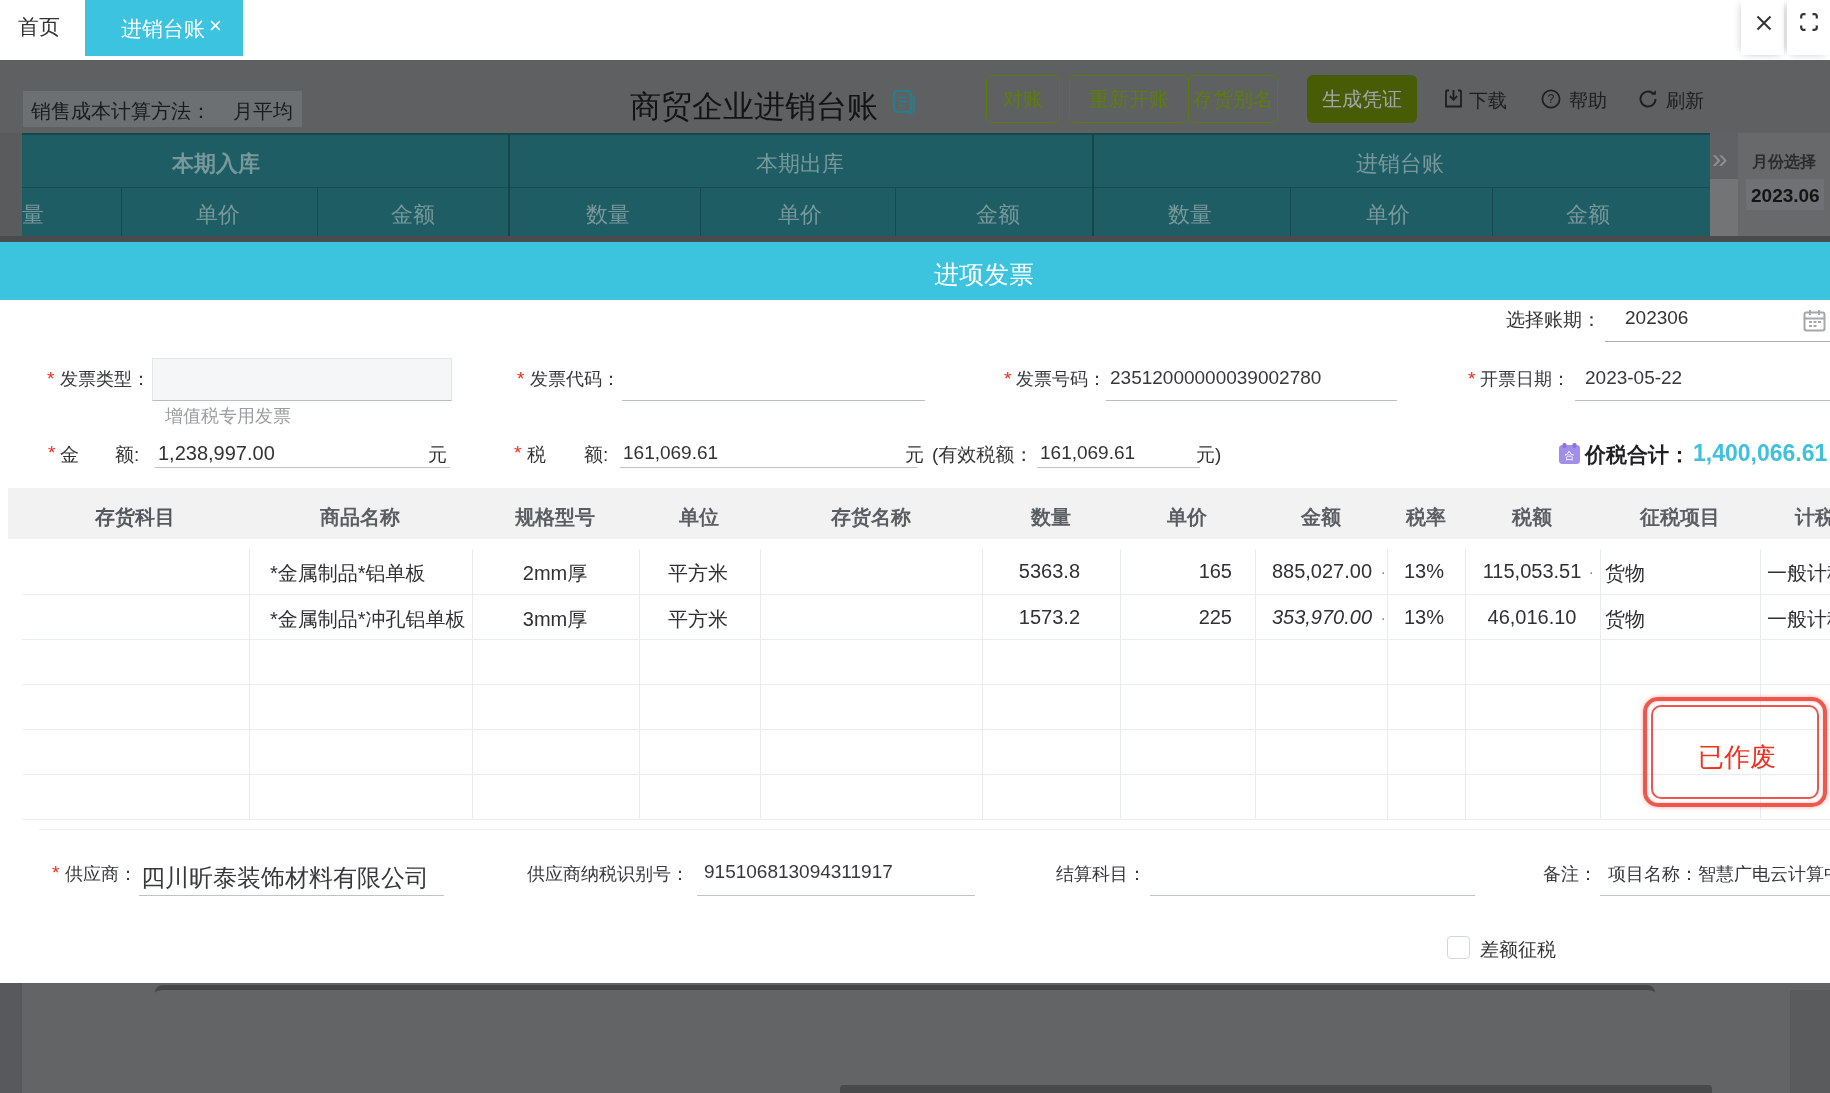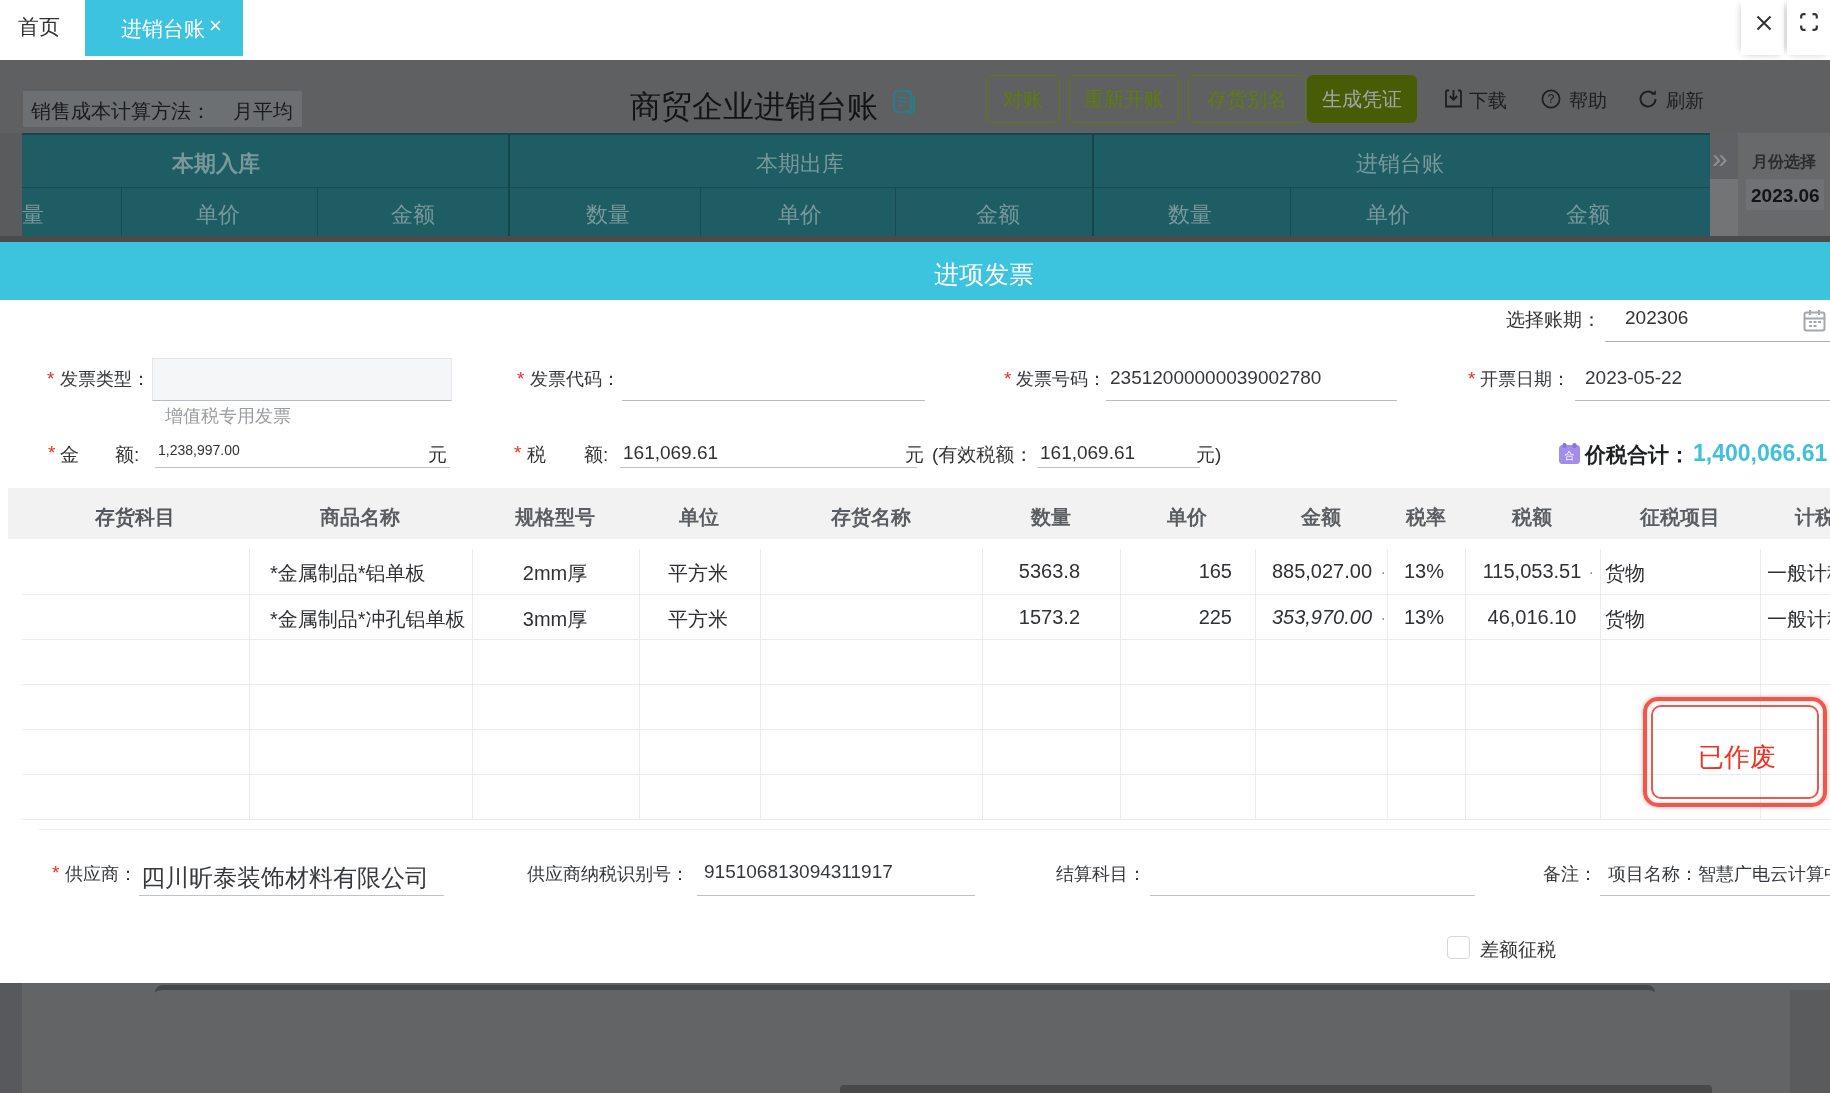--- a/index.html
+++ b/index.html
@@ -31,22 +31,22 @@
 <div class="ab" style="left:31px;top:98px;font-size:20px;color:#1a1b1c;">销售成本计算方法：</div>
 <div class="ab" style="left:233px;top:98px;font-size:20px;color:#1a1b1c;">月平均</div>
 <div class="ab" style="left:630px;top:86px;font-size:31px;color:#131415;">商贸企业进销台账</div>
 <svg class="ab" style="left:891px;top:87px;" width="32" height="32" viewBox="0 0 32 32">
     <path d="M23 9 v13 a4 4 0 0 1 -4 4 h-2" stroke="#2f7a86" stroke-width="2.4" fill="none"></path>
     <rect x="3" y="4" width="17" height="21" rx="3.5" stroke="#2f7a86" stroke-width="2.6" fill="none"></rect>
     <path d="M7.5 10.5h8M7.5 14.5h8M7.5 18.5h5" stroke="#2f7a86" stroke-width="2"></path>
   </svg>
 
 <div class="ab" style="left:986px;top:75px;width:74px;height:48px;border:1.5px solid #5d7a0d;border-radius:6px;box-sizing:border-box;color:#5f7c0e;font-size:20px;display:flex;align-items:center;justify-content:center;">对账</div>
-<div class="ab" style="left:1069px;top:75px;width:110px;height:48px;border:1.5px solid #5d7a0d;border-radius:6px;box-sizing:border-box;color:#5f7c0e;font-size:20px;display:flex;align-items:center;justify-content:center;">重新开账</div>
-<div class="ab" style="left:1188px;top:75px;width:118px;height:48px;border:1.5px solid #5d7a0d;border-radius:6px;box-sizing:border-box;color:#5f7c0e;font-size:20px;display:flex;align-items:center;justify-content:center;">存货别名</div>
+<div class="ab" style="left:1069px;top:75px;width:120px;height:48px;border:1.5px solid #5d7a0d;border-radius:6px;box-sizing:border-box;color:#5f7c0e;font-size:20px;display:flex;align-items:center;justify-content:center;">重新开账</div>
+<div class="ab" style="left:1188px;top:75px;width:90px;height:48px;border:1.5px solid #5d7a0d;border-radius:6px;box-sizing:border-box;color:#5f7c0e;font-size:20px;display:flex;align-items:center;justify-content:center;">存货别名</div>
 <div class="ab" style="left:1307px;top:75px;width:110px;height:48px;background:#475c04;border-radius:6px;box-sizing:border-box;color:#a2a7ac;font-size:20px;display:flex;align-items:center;justify-content:center;">生成凭证</div>
 
 <svg class="ab" style="left:1444px;top:89px;" width="19" height="19" viewBox="0 0 19 19">
     <path d="M2 1.5 h3 M14 1.5 h3 M2 1.5 v16 h15 v-16" stroke="#1d1e1e" stroke-width="1.8" fill="none"></path>
     <path d="M9.5 1v9M5.8 7l3.7 3.8L13.2 7" stroke="#1d1e1e" stroke-width="1.8" fill="none"></path>
   </svg>
 <div class="ab" style="left:1469px;top:88px;font-size:19px;color:#1d1e1e;">下载</div>
 <svg class="ab" style="left:1541px;top:89px;" width="20" height="20" viewBox="0 0 20 20">
     <circle cx="10" cy="10" r="8.6" stroke="#1d1e1e" stroke-width="1.7" fill="none"></circle>
     <text x="10" y="14.2" font-size="12.5" text-anchor="middle" fill="#1d1e1e">?</text>
@@ -128,21 +128,21 @@
 <div class="ab" style="left:1106px;top:400px;width:291px;height:1px;background:#b9bdc3;"></div>
 
 <div class="ab red" style="left:1468px;top:368px;font-size:19px;">*</div>
 <div class="ab" style="left:1480px;top:367px;font-size:18px;color:#36383b;">开票日期：</div>
 <div class="ab" style="left:1585px;top:367px;font-size:19px;color:#36383b;">2023-05-22</div>
 <div class="ab" style="left:1575px;top:400px;width:255px;height:1px;background:#b9bdc3;"></div>
 
 <div class="ab red" style="left:48px;top:442px;font-size:19px;">*</div>
 <div class="ab" style="left:60px;top:442px;font-size:19px;color:#333;">金</div>
 <div class="ab" style="left:115px;top:442px;font-size:19px;color:#333;">额:</div>
-<div class="ab" style="left:158px;top:442px;font-size:14px;color:#333;">1,238,997.00</div>
+<div class="ab" style="left:158px;top:442px;font-size:20px;color:#333;">1,238,997.00</div>
 <div class="ab" style="left:428px;top:442px;font-size:19px;color:#333;">元</div>
 <div class="ab" style="left:155px;top:467px;width:295px;height:1px;background:#bfc3c9;"></div>
 
 <div class="ab red" style="left:514px;top:442px;font-size:19px;">*</div>
 <div class="ab" style="left:527px;top:442px;font-size:19px;color:#333;">税</div>
 <div class="ab" style="left:584px;top:442px;font-size:19px;color:#333;">额:</div>
 <div class="ab" style="left:623px;top:442px;font-size:19px;color:#333;">161,069.61</div>
 <div class="ab" style="left:905px;top:442px;font-size:19px;color:#333;">元</div>
 <div class="ab" style="left:620px;top:467px;width:297px;height:1px;background:#bfc3c9;"></div>
 <div class="ab" style="left:932px;top:442px;font-size:19px;color:#333;">(有效税额：</div>

